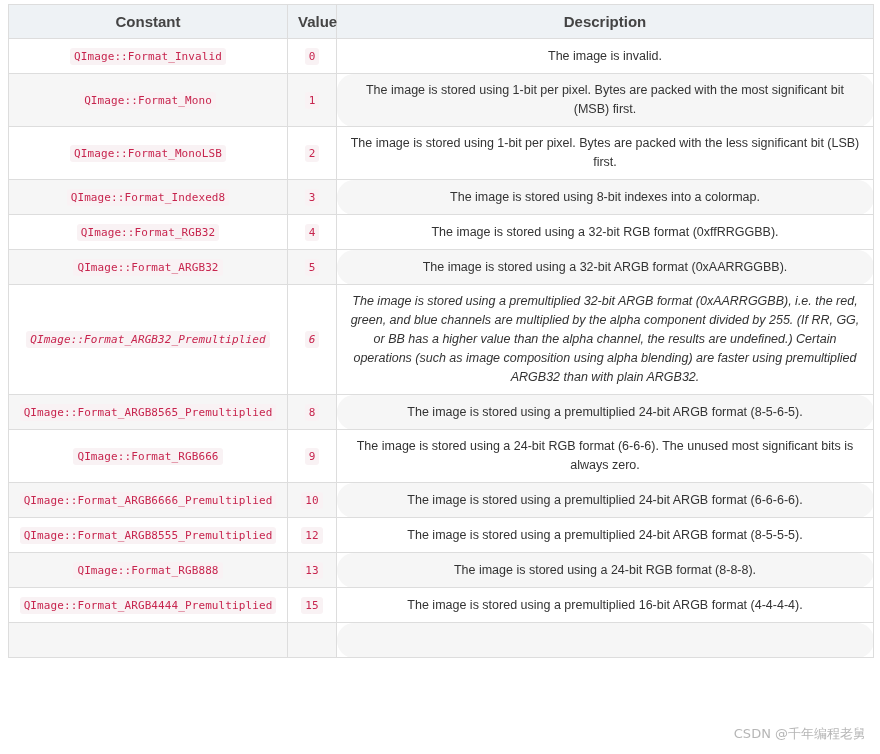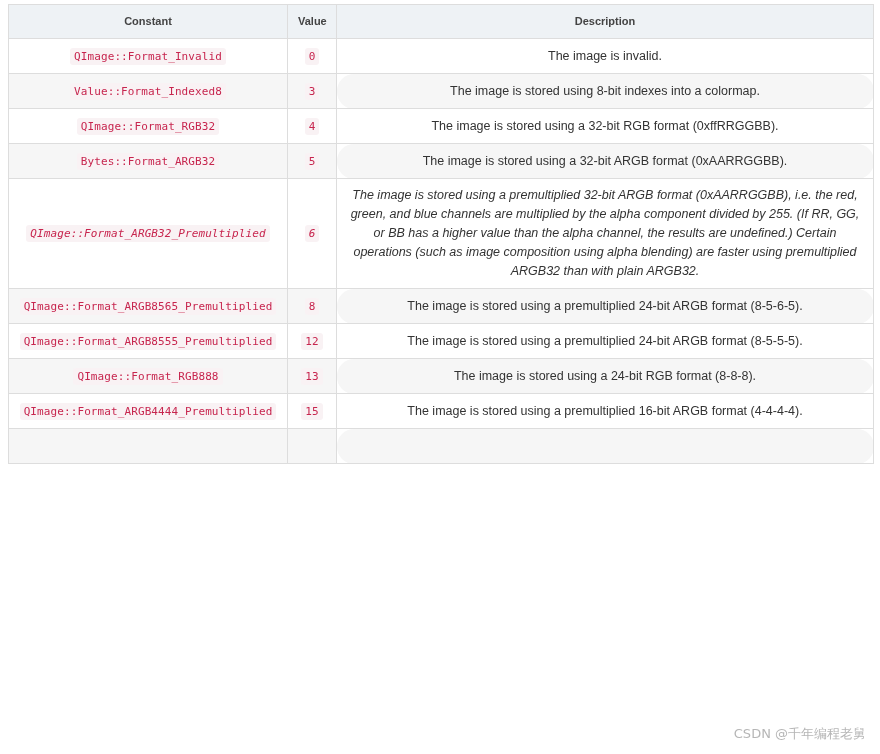--- a/index.html
+++ b/index.html
@@ -33,21 +33,21 @@
       vertical-align: middle;
       padding: 0 10px;
       line-height: 19px;
       box-sizing: border-box;
     }
     table.doc-table thead th {
       background: #eef2f5;
       font-weight: bold;
       color: #444444;
       height: 34px;
-      font-size: 11px;
+      font-size: 15px;
     }
     table.doc-table col.c1 { width: 279px; }
     table.doc-table col.c2 { width: 49px; }
     table.doc-table col.c3 { width: 537px; }
     table.doc-table tbody tr:nth-child(odd) td { background: #ffffff; }
     table.doc-table tbody tr:nth-child(even) td { background: #f6f6f6; }
     table.doc-table tbody tr.h35 td { height: 35px; }
     table.doc-table tbody tr.h53 td { height: 53px; }
     table.doc-table tbody tr.h110 td { height: 110px; font-style: italic; }
     td.desc { padding: 0 10px; border-radius: 17px; }
@@ -87,44 +87,64 @@
         <th>Value</th>
         <th>Description</th>
       </tr>
     </thead>
     <tbody>
       <tr class="h35">
         <td><code class="snippet">QImage::Format_Invalid</code></td>
         <td><code class="snippet">0</code></td>
         <td class="desc">The image is invalid.</td>
       </tr>
+      <tr class="h53">
+        <td><code class="snippet">QImage::Format_Mono</code></td>
+        <td><code class="snippet">1</code></td>
+        <td class="desc">The image is stored using 1-bit per pixel. Bytes are packed with the most significant bit (MSB) first.</td>
+      </tr>
+      <tr class="h53">
+        <td><code class="snippet">QImage::Format_MonoLSB</code></td>
+        <td><code class="snippet">2</code></td>
+        <td class="desc">The image is stored using 1-bit per pixel. Bytes are packed with the less significant bit (LSB) first.</td>
+      </tr>
       <tr class="h35">
-        <td><code class="snippet">Value::Format_Indexed8</code></td>
+        <td><code class="snippet">QImage::Format_Indexed8</code></td>
         <td><code class="snippet">3</code></td>
         <td class="desc">The image is stored using 8-bit indexes into a colormap.</td>
       </tr>
       <tr class="h35">
         <td><code class="snippet">QImage::Format_RGB32</code></td>
         <td><code class="snippet">4</code></td>
         <td class="desc">The image is stored using a 32-bit RGB format (0xffRRGGBB).</td>
       </tr>
       <tr class="h35">
-        <td><code class="snippet">Bytes::Format_ARGB32</code></td>
+        <td><code class="snippet">QImage::Format_ARGB32</code></td>
         <td><code class="snippet">5</code></td>
         <td class="desc">The image is stored using a 32-bit ARGB format (0xAARRGGBB).</td>
       </tr>
       <tr class="h110">
         <td><code class="snippet">QImage::Format_ARGB32_Premultiplied</code></td>
         <td><code class="snippet">6</code></td>
         <td class="desc">The image is stored using a premultiplied 32-bit ARGB format (0xAARRGGBB), i.e. the red, green, and blue channels are multiplied by the alpha component divided by 255. (If RR, GG, or BB has a higher value than the alpha channel, the results are undefined.) Certain operations (such as image composition using alpha blending) are faster using premultiplied ARGB32 than with plain ARGB32.</td>
       </tr>
       <tr class="h35">
         <td><code class="snippet">QImage::Format_ARGB8565_Premultiplied</code></td>
         <td><code class="snippet">8</code></td>
         <td class="desc">The image is stored using a premultiplied 24-bit ARGB format (8-5-6-5).</td>
+      </tr>
+      <tr class="h53">
+        <td><code class="snippet">QImage::Format_RGB666</code></td>
+        <td><code class="snippet">9</code></td>
+        <td class="desc">The image is stored using a 24-bit RGB format (6-6-6). The unused most significant bits is always zero.</td>
+      </tr>
+      <tr class="h35">
+        <td><code class="snippet">QImage::Format_ARGB6666_Premultiplied</code></td>
+        <td><code class="snippet">10</code></td>
+        <td class="desc">The image is stored using a premultiplied 24-bit ARGB format (6-6-6-6).</td>
       </tr>
       <tr class="h35">
         <td><code class="snippet">QImage::Format_ARGB8555_Premultiplied</code></td>
         <td><code class="snippet">12</code></td>
         <td class="desc">The image is stored using a premultiplied 24-bit ARGB format (8-5-5-5).</td>
       </tr>
       <tr class="h35">
         <td><code class="snippet">QImage::Format_RGB888</code></td>
         <td><code class="snippet">13</code></td>
         <td class="desc">The image is stored using a 24-bit RGB format (8-8-8).</td>

